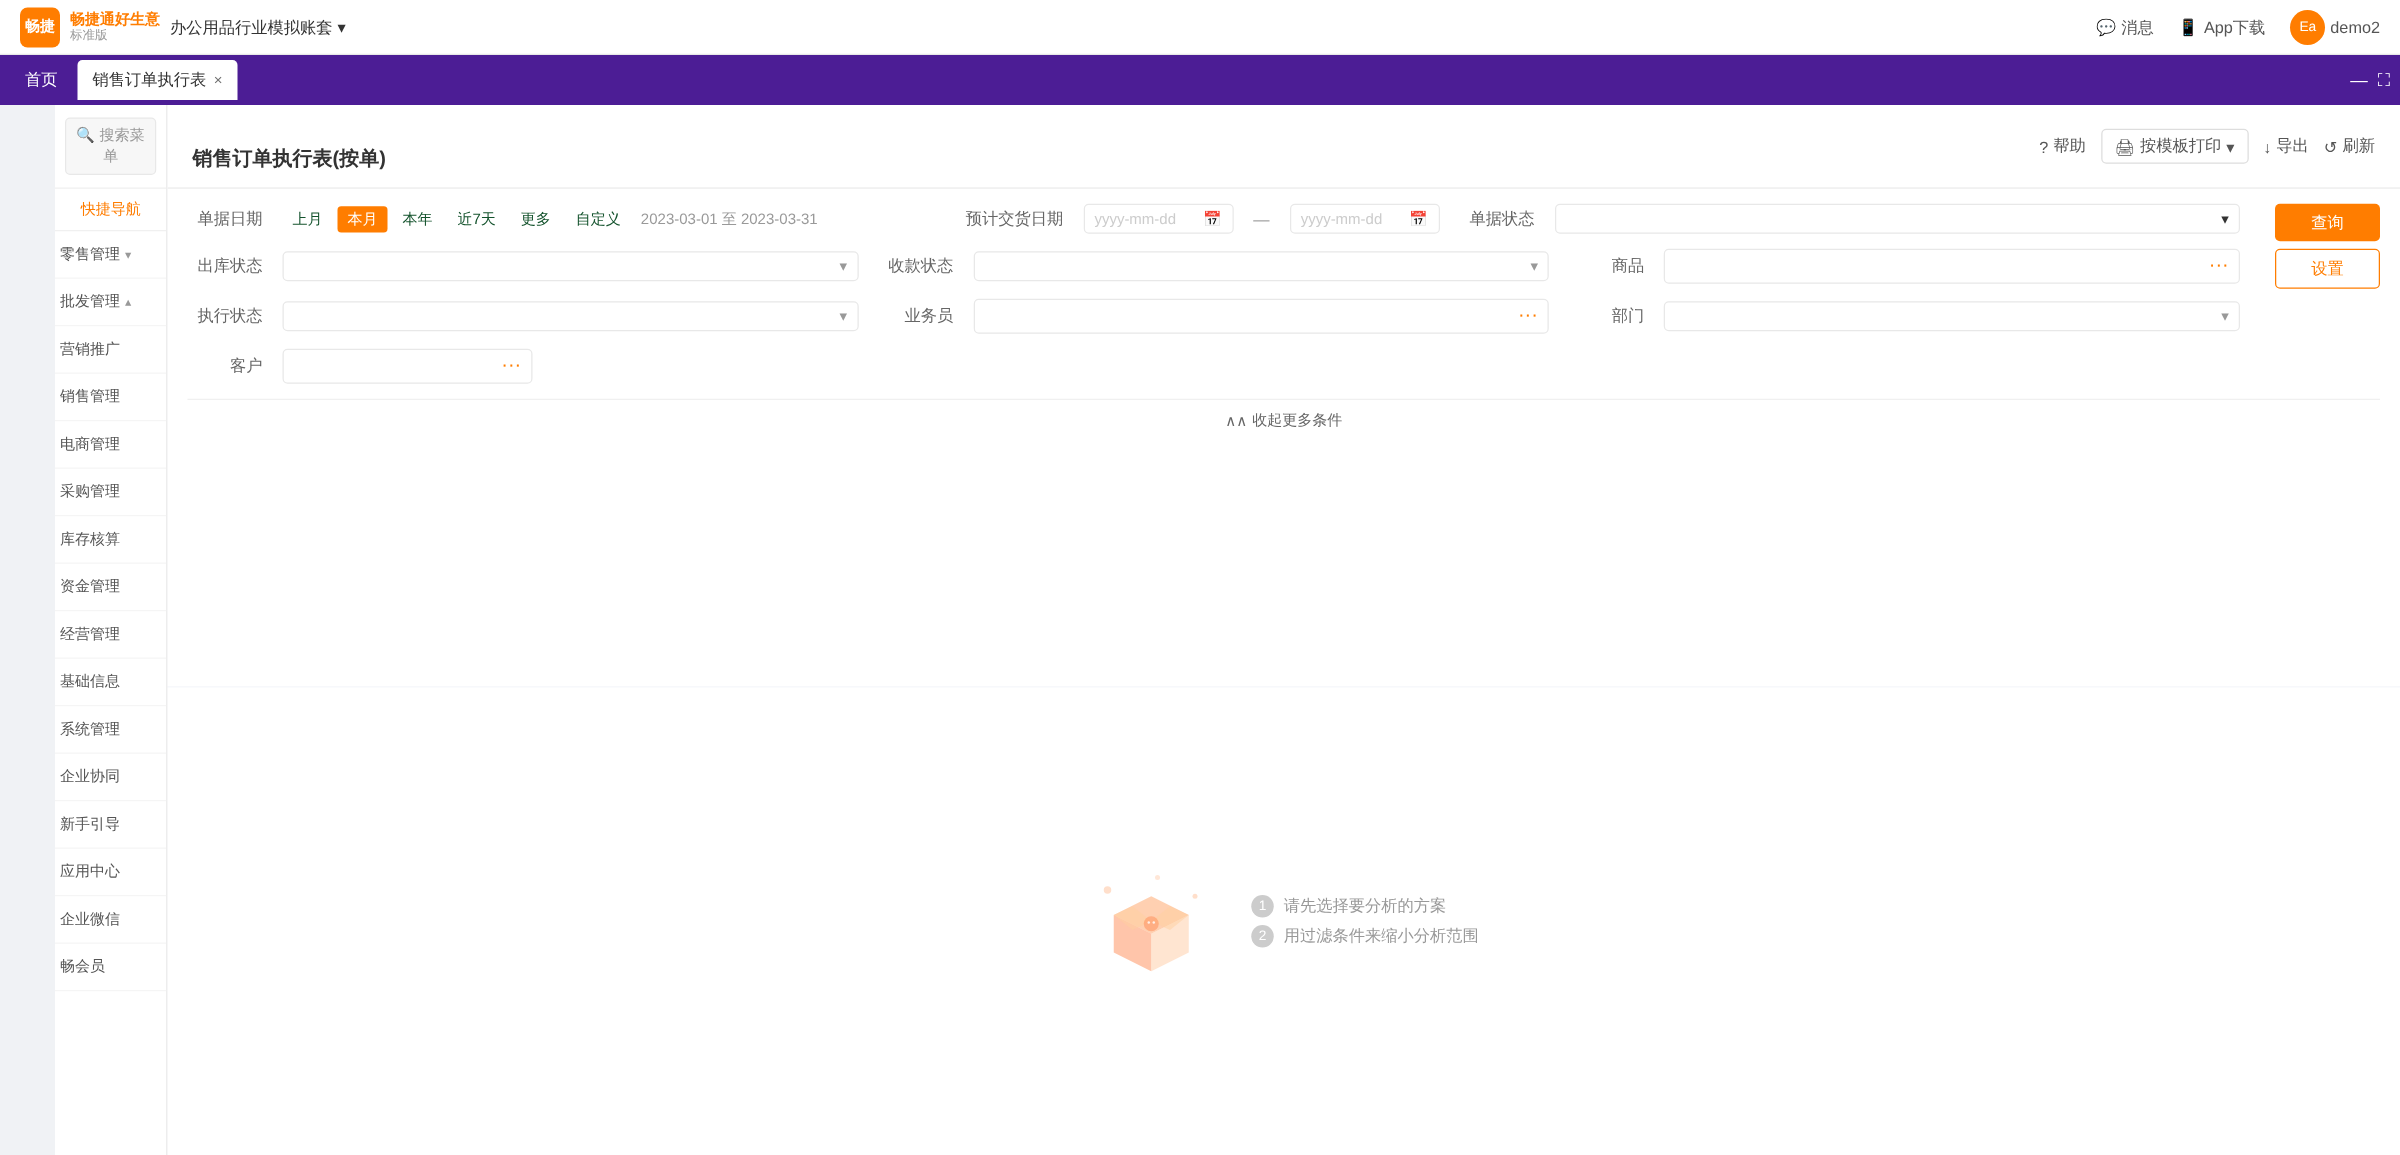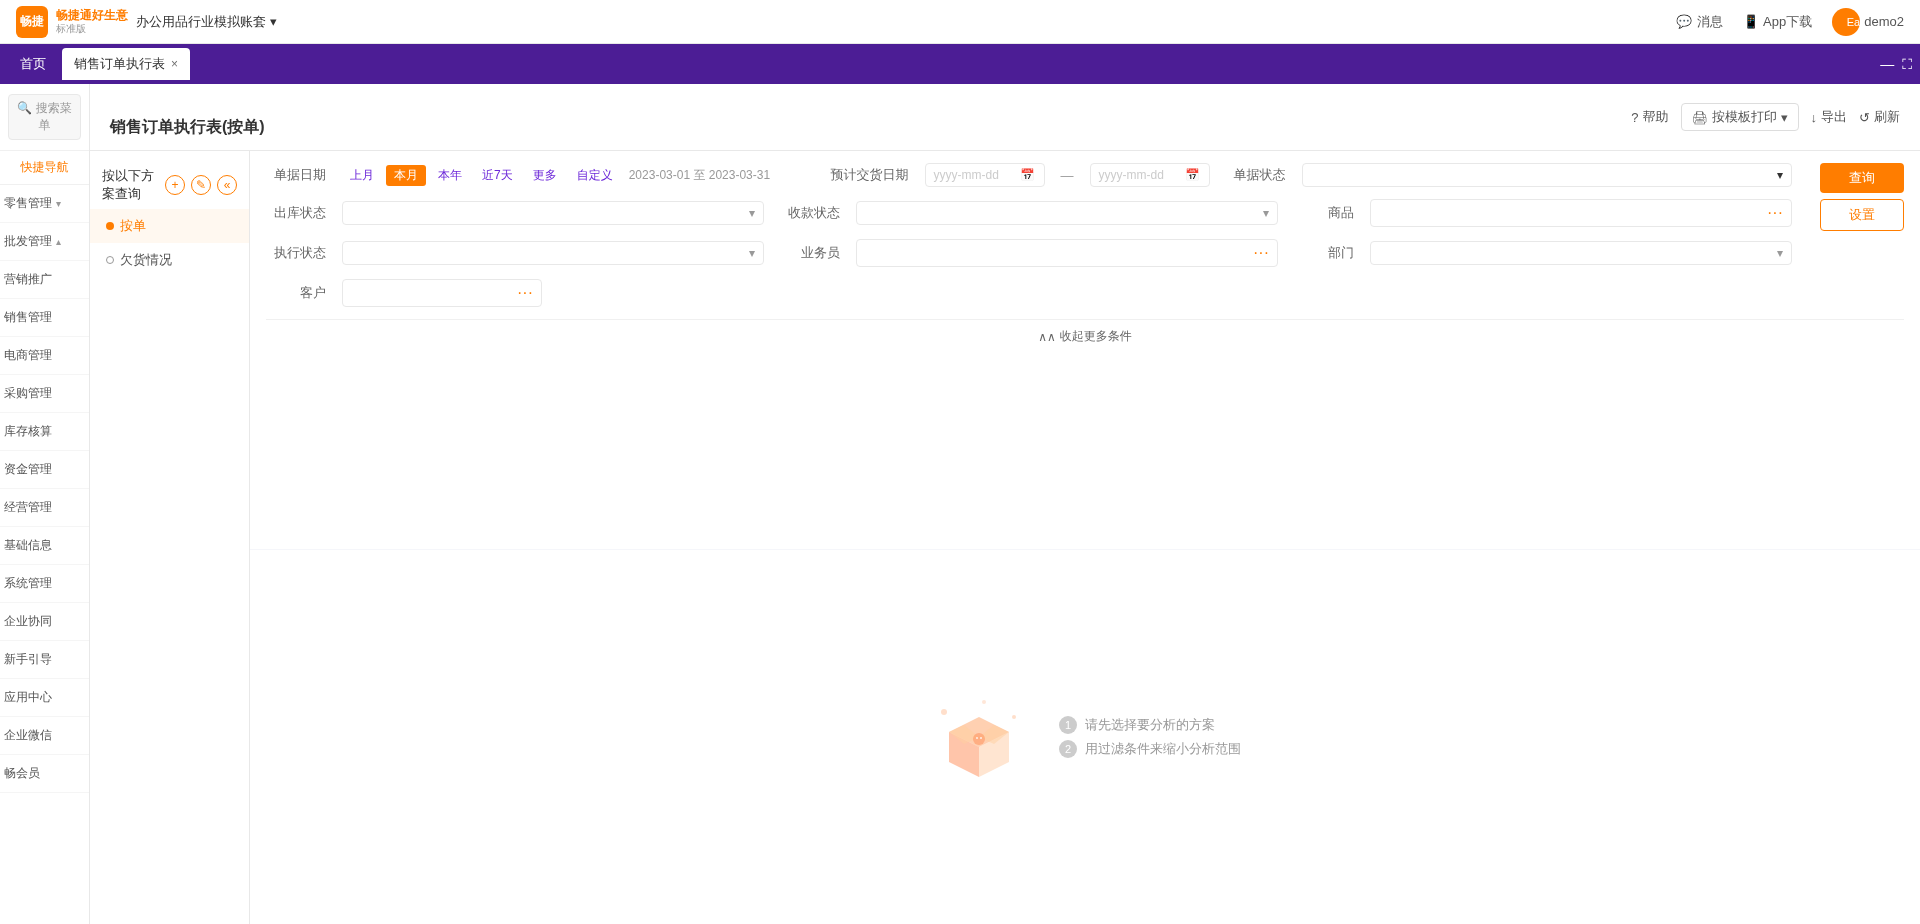--- a/index.html
+++ b/index.html
@@ -14,21 +14,21 @@
       justify-content: space-between;
       padding: 0 16px;
       border-bottom: 1px solid #e8e8e8;
       flex-shrink: 0;
     }
     .top-header-left { display: flex; align-items: center; gap: 8px; }
     .logo-icon { width: 32px; height: 32px; background: #ff7d00; border-radius: 6px; display: flex; align-items: center; justify-content: center; color: #fff; font-size: 12px; font-weight: bold; }
     .app-selector { display: flex; align-items: center; gap: 4px; color: #333; font-size: 13px; cursor: pointer; }
     .top-header-right { display: flex; align-items: center; gap: 20px; color: #555; font-size: 13px; }
     .header-action { display: flex; align-items: center; gap: 4px; cursor: pointer; color: #555; }
-    .avatar { width: 28px; height: 28px; border-radius: 50%; background: #ff7d00; display: flex; align-items: center; justify-content: flex-end; color: #fff; font-size: 11px; }
+    .avatar { width: 28px; height: 28px; border-radius: 50%; background: #ff7d00; display: flex; align-items: center; justify-content: center; color: #fff; font-size: 11px; }
 
     
     .nav-tabs {
       height: 40px;
       background: #4c1d95;
       display: flex;
       align-items: center;
       padding: 0 8px;
       gap: 4px;
       flex-shrink: 0;
@@ -57,20 +57,21 @@
 
     
     .sidebar {
       width: 90px;
       background: #fff;
       border-right: 1px solid #e8e8e8;
       display: flex;
       flex-direction: column;
       overflow-y: auto;
       flex-shrink: 0;
+      margin-left: 44px;
     }
     .sidebar-search {
       padding: 10px 8px;
       border-bottom: 1px solid #f0f0f0;
     }
     .sidebar-search-btn {
       width: 100%;
       padding: 5px;
       border: 1px solid #e8e8e8;
       border-radius: 4px;
@@ -160,21 +161,21 @@
     
     .filter-area {
       flex: 1;
       background: #fff;
       padding: 12px 16px;
     }
     .filter-row { display: flex; align-items: center; gap: 16px; margin-bottom: 12px; flex-wrap: wrap; }
     .filter-label { font-size: 13px; color: #666; white-space: nowrap; min-width: 60px; text-align: right; }
     .date-filter { display: flex; align-items: center; gap: 8px; flex: 1; }
     .date-tabs { display: flex; gap: 4px; }
-    .date-tab { padding: 2px 8px; border-radius: 3px; font-size: 12px; cursor: pointer; color: #6d28d9; }
+    .date-tab { padding: 2px 8px; border-radius: 3px; font-size: 12px; cursor: pointer; color: #14532d; }
     .date-tab.active { background: #ff7d00; color: #fff; border-radius: 3px; }
     .date-range-text { font-size: 12px; color: #999; }
     .date-input { border: 1px solid #e8e8e8; border-radius: 4px; padding: 4px 8px; font-size: 12px; color: #999; width: 120px; display: flex; align-items: center; justify-content: space-between; cursor: pointer; }
     .date-separator { color: #999; }
     .filter-select {
       border: 1px solid #e8e8e8;
       border-radius: 4px;
       padding: 4px 8px;
       font-size: 12px;
       color: #999;
@@ -364,44 +365,20 @@
         </div>
         <div class="header-action-item">
           <span>↺</span>
           <span>刷新</span>
         </div>
       </div>
     </div>
 
     <div class="main-content">
 
-      <div class="scheme-panel">
-        <div class="scheme-panel-header">
-          <span class="scheme-panel-title">按以下方案查询</span>
-          <div class="scheme-actions">
-            <div class="scheme-action-icon">
-              <span>+</span>
-            </div>
-            <div class="scheme-action-icon">
-              <span>✎</span>
-            </div>
-            <div class="scheme-action-icon">
-              <span>«</span>
-            </div>
-          </div>
-        </div>
-        <div class="scheme-item active">
-          <div class="scheme-item-dot"></div>
-          <span>按单</span>
-        </div>
-        <div class="scheme-item">
-          <div class="scheme-item-dot-gray"></div>
-          <span>欠货情况</span>
-        </div>
-      </div>
 
       <div style="flex:1;display:flex;flex-direction:column;">
 
         <div class="filter-area">
 
           <div style="display:flex;align-items:flex-start;gap:28px;">
             <div style="flex:1;">
 
               <div class="filter-row">
                 <span class="filter-label">单据日期</span>

